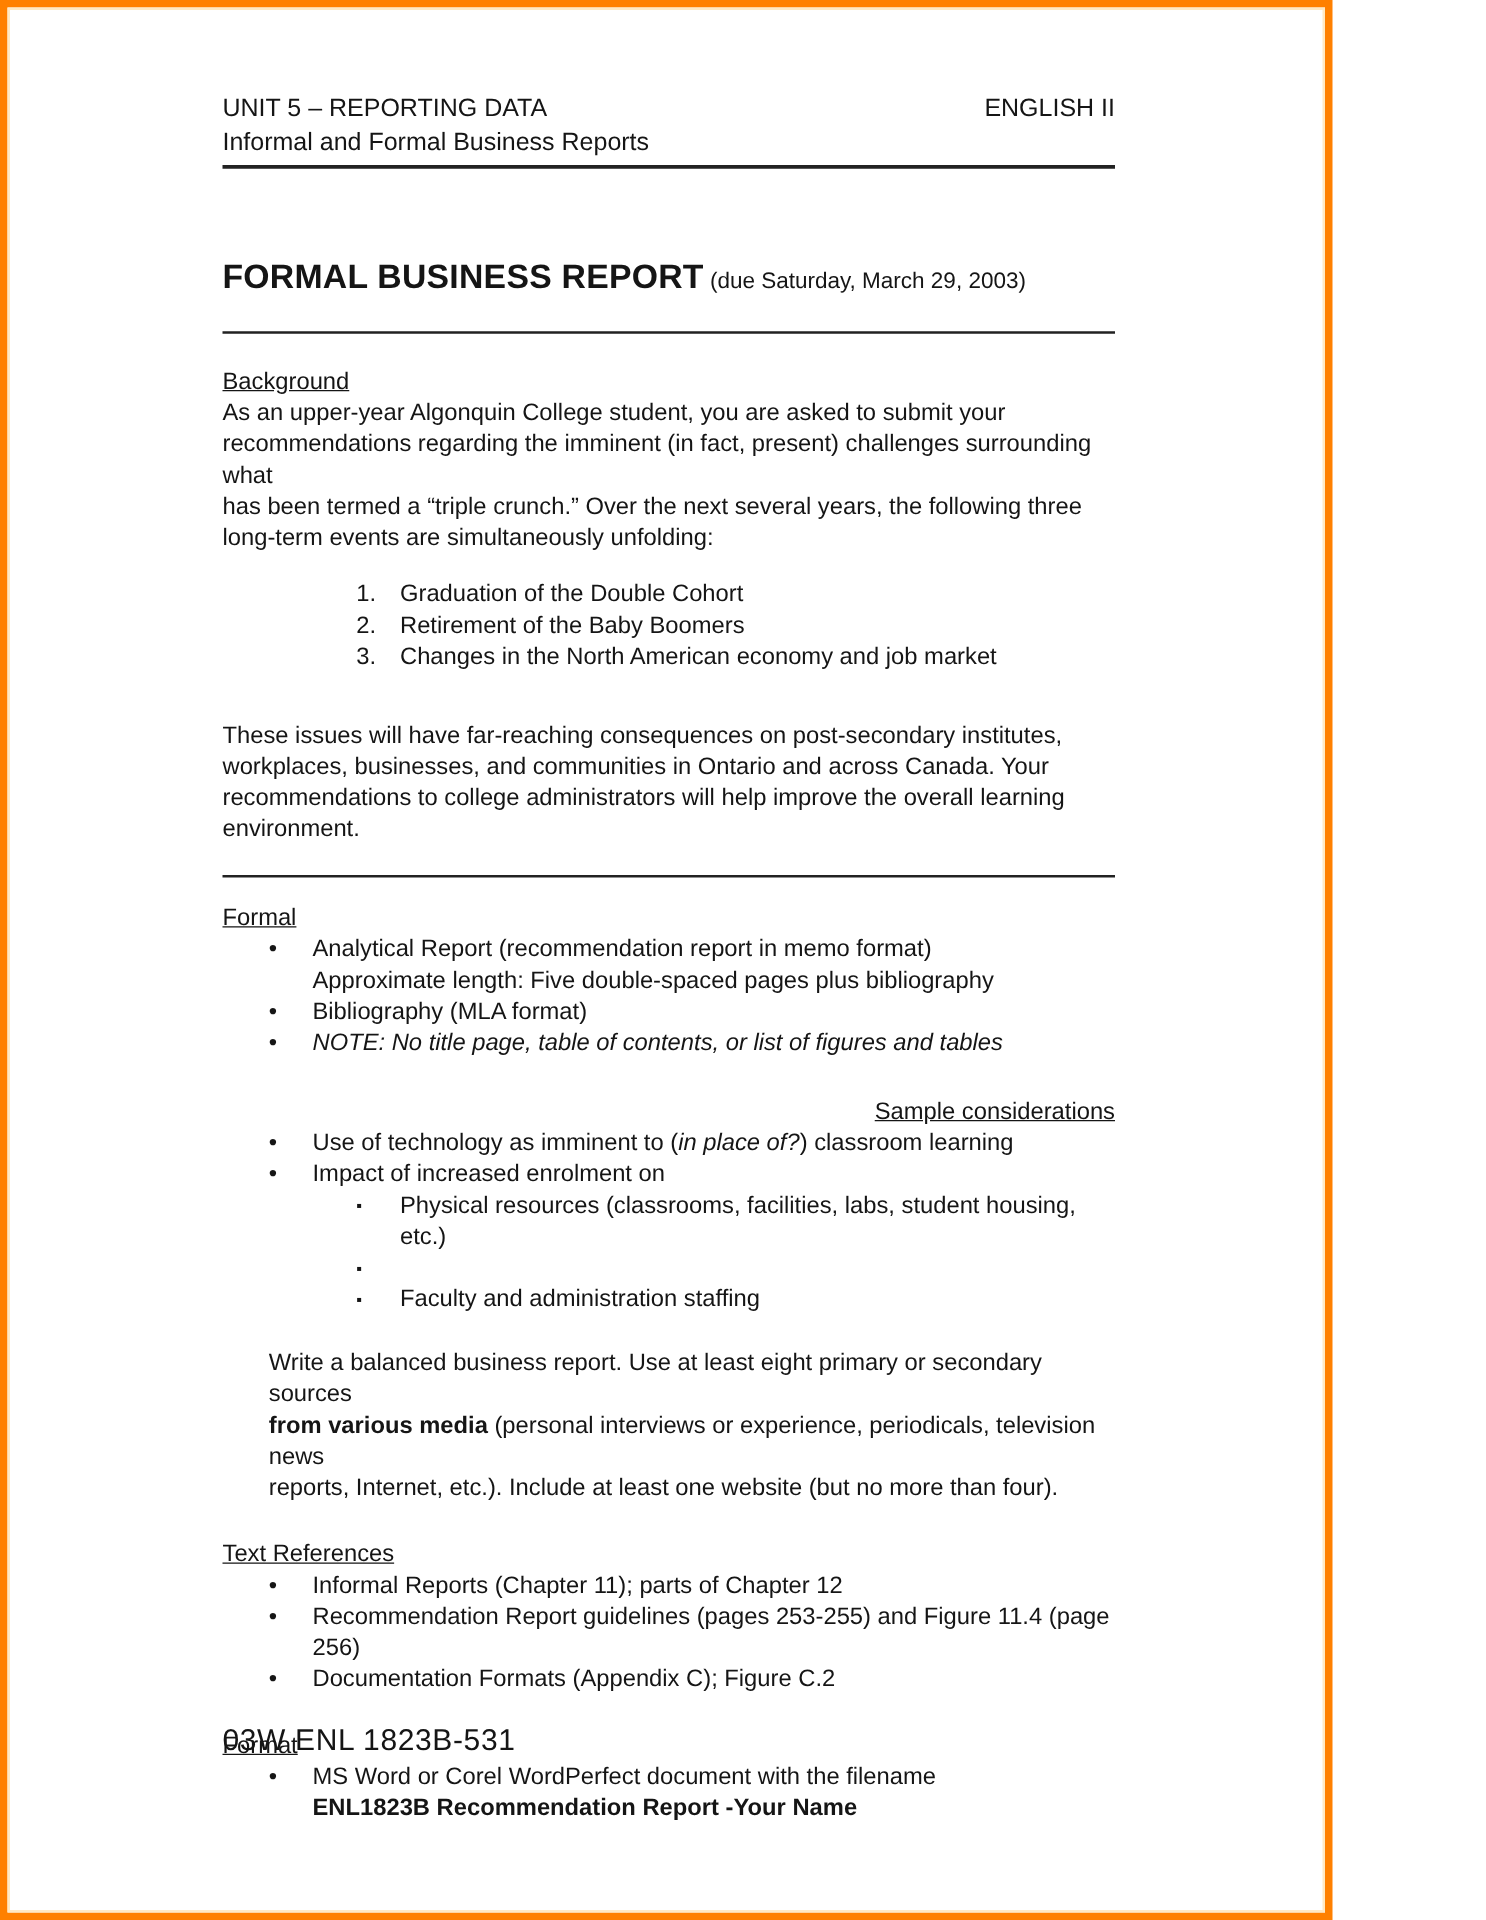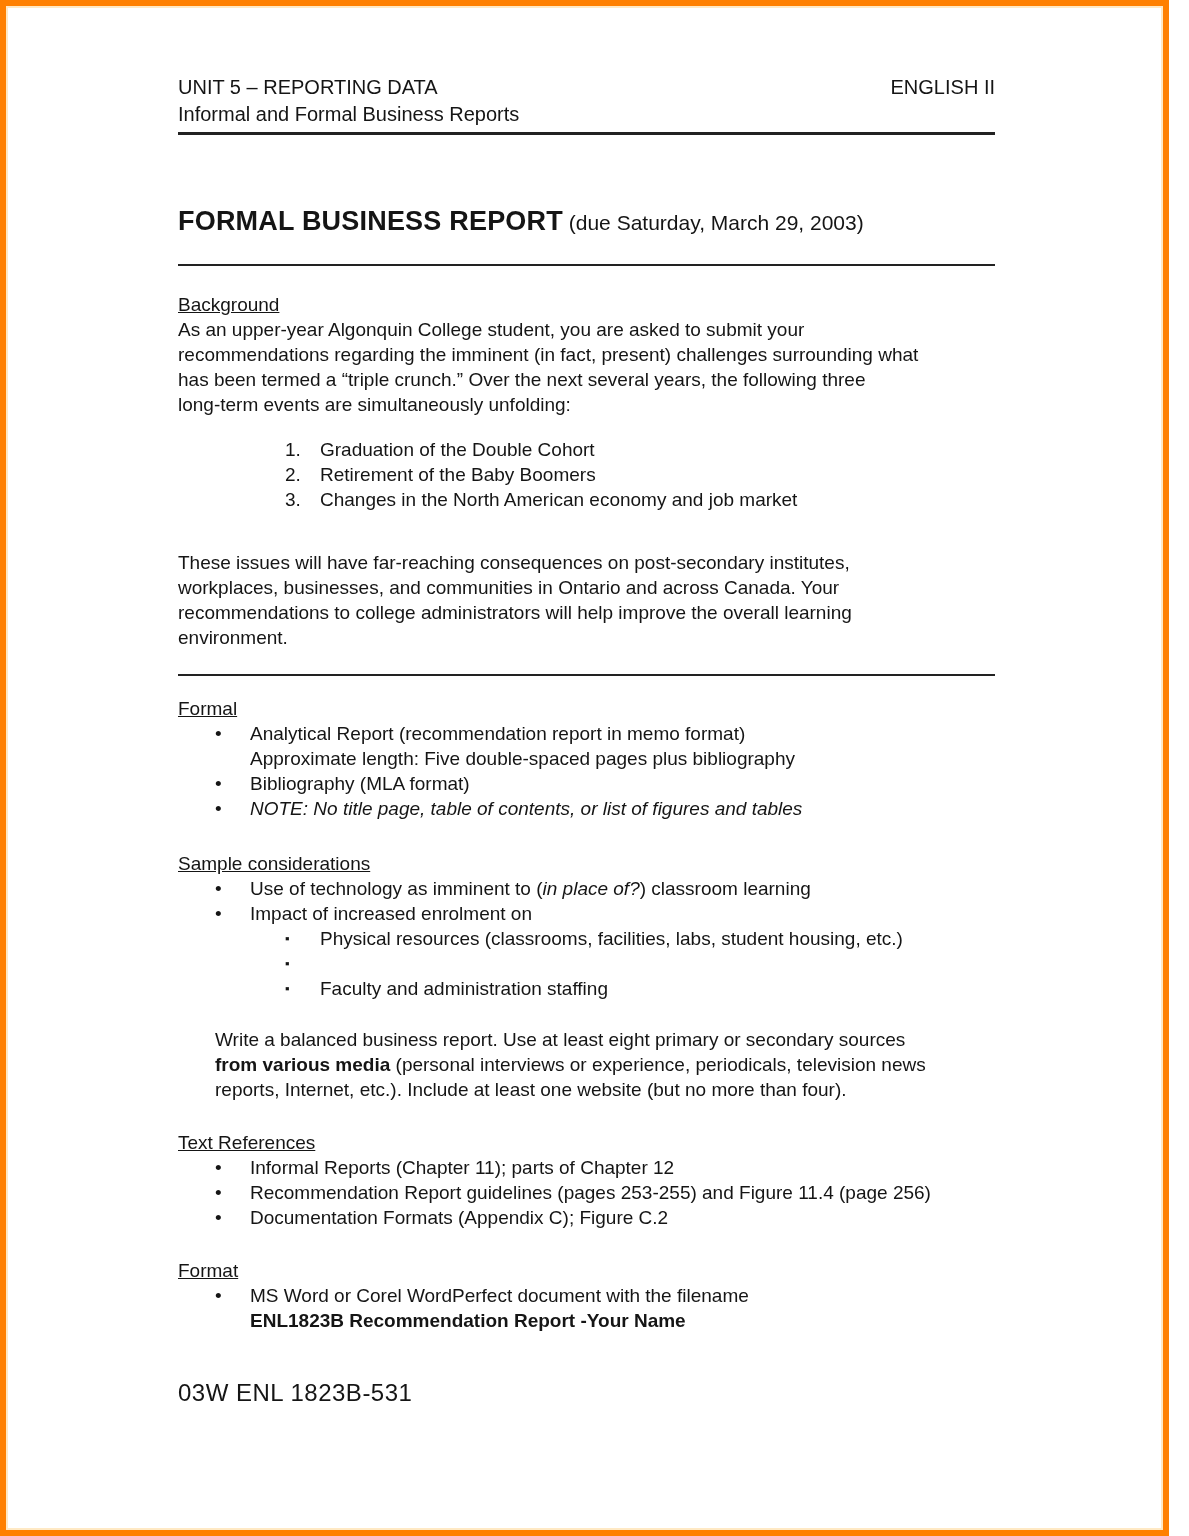--- a/index.html
+++ b/index.html
@@ -3,21 +3,21 @@
 <meta charset="utf-8">
 <style>
   * { margin: 0; padding: 0; box-sizing: border-box; }
   html, body { background: #ffffff; }
   body {
     width: 1189px; height: 1536px;
     font-family: "Liberation Sans", "DejaVu Sans", sans-serif;
     color: #151515;
   }
   .page {
-    width: 1169px; height: 1536px;
+    width: 1066px; height: 1536px;
     border: 6px solid #ff8000;
     background: #ffffff;
     position: relative;
   }
   .inner-frame {
     width: 100%; height: 100%;
     border: 2px solid #ffe9c4;
     position: relative;
   }
   .content {
@@ -26,21 +26,21 @@
     padding-top: 66px;
     font-size: 19px;
     line-height: 25px;
   }
   .doc-header { border-bottom: 3px solid #222; padding-bottom: 4px; }
   .doc-header .row1 { display: flex; justify-content: space-between; font-size: 20px; line-height: 27px; }
   .doc-header .row2 { font-size: 20px; line-height: 27px; }
 
   .title-block { margin-top: 74px; }
   .title-main { font-size: 27px; font-weight: bold; letter-spacing: 0.2px; }
-  .title-due  { font-size: 21px; font-weight: normal; }
+  .title-due  { font-size: 18px; font-weight: normal; }
   .rule { border: none; border-top: 2px solid #222; margin-top: 28px; }
 
   .section-heading { text-decoration: underline; margin-top: 26px; }
   .pre { white-space: pre-line; }
 
   .numbered-list { margin-top: 20px; }
   .numbered-row { display: flex; }
   .numbered-row .num { margin-left: 107px; width: 35px; flex-shrink: 0; }
 
   .para { margin-top: 38px; }
@@ -114,21 +114,21 @@
       </div>
       <div class="bullet-row">
         <span class="marker">•</span>
         <span>Bibliography (MLA format)</span>
       </div>
       <div class="bullet-row">
         <span class="marker">•</span>
         <span class="italic">NOTE: No title page, table of contents, or list of figures and tables</span>
       </div>
 
-      <div class="section-heading" style="margin-top:30px;">Sample considerations</div>
+      <div class="section-heading" style="margin-top:30px;text-align:right;">Sample considerations</div>
       <div class="bullet-row">
         <span class="marker">•</span>
         <span><span>Use of technology as imminent to (</span><span class="italic">in place of?</span><span>) classroom learning</span></span>
       </div>
       <div class="bullet-row">
         <span class="marker">•</span>
         <span>Impact of increased enrolment on</span>
       </div>
       <div class="sub-bullet-row">
         <span class="marker">▪</span>

